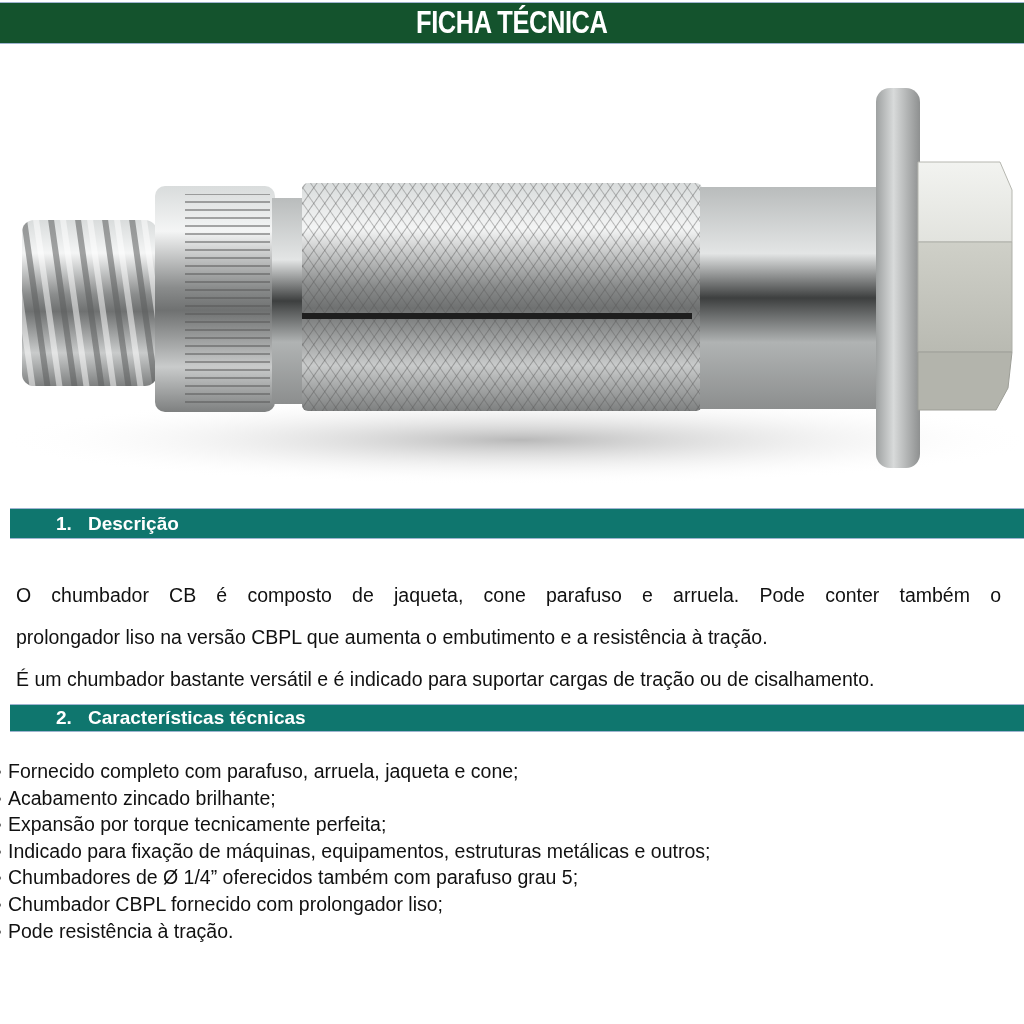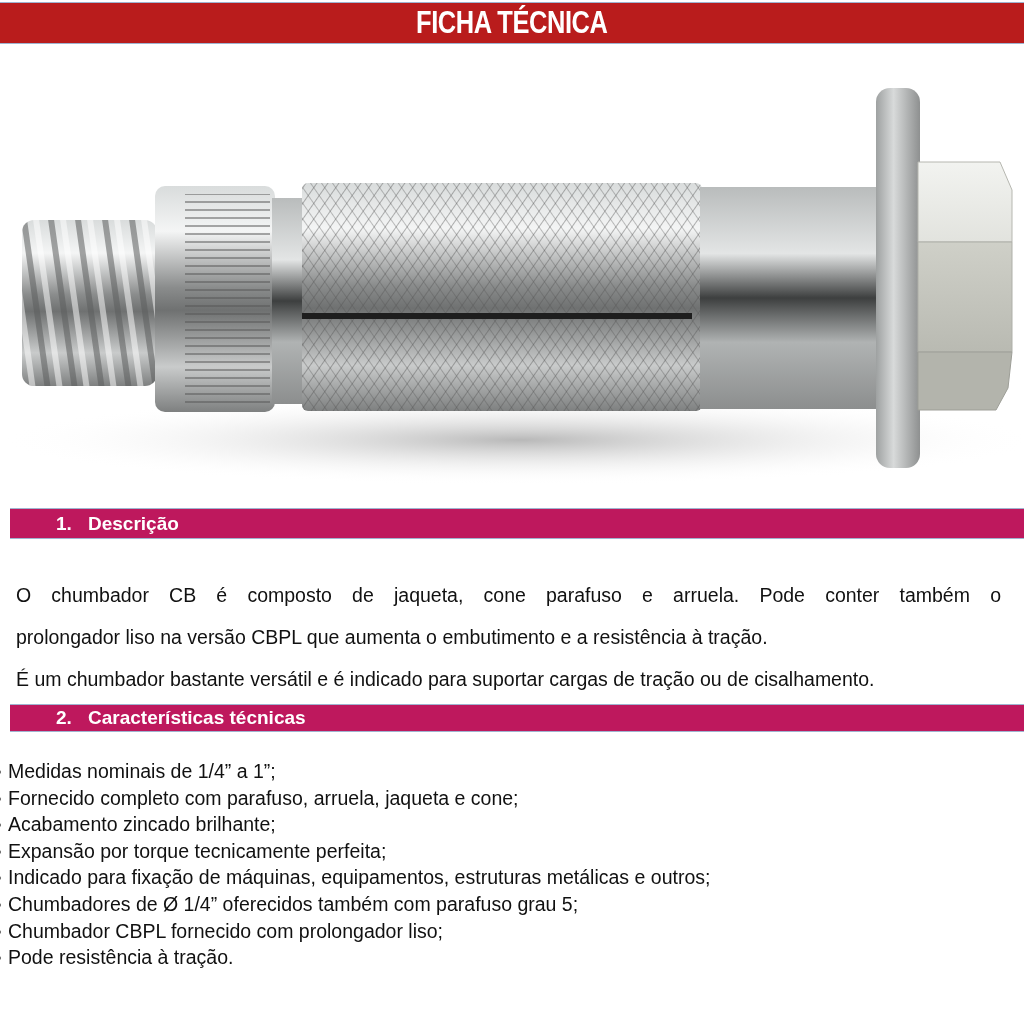--- a/index.html
+++ b/index.html
@@ -1,24 +1,24 @@
 <!DOCTYPE html>
 <html><head>
 <meta charset="utf-8">
 <style>
   html, body { margin:0; padding:0; background:#ffffff; }
   body { width:1024px; height:1024px; position:relative; overflow:hidden;
          font-family:"Liberation Sans", sans-serif; color:#111; }
   .header-bar { position:absolute; left:0; top:2px; width:1024px; height:42px;
-         background:#b91c1c; border-top:1px solid #9fb4d0; border-bottom:1px solid #9fb4d0;
+         background:#14532d; border-top:1px solid #9fb4d0; border-bottom:1px solid #9fb4d0;
          box-sizing:border-box; display:flex; align-items:center; justify-content:center; }
   .header-title { color:#fff; font-weight:bold; font-size:31px; letter-spacing:-0.5px;
          transform:scaleX(0.82); transform-origin:center; }
   .product-image { position:absolute; left:0; top:70px; width:1024px; height:420px; }
-  .section-bar { position:absolute; left:10px; width:1014px; background:#be185d;
+  .section-bar { position:absolute; left:10px; width:1014px; background:#0f766e;
          border-top:1px solid #9fb4d0; border-bottom:1px solid #9fb4d0; box-sizing:border-box;
          display:flex; align-items:center; }
   .section-bar.s1 { top:508px; height:31px; }
   .section-bar.s2 { top:704px; height:28px; }
   .section-title { color:#fff; font-weight:bold; font-size:19px; padding-left:46px; }
   .section-title .num { display:inline-block; width:32px; }
   .desc { position:absolute; left:0; top:566px; width:1017px; font-size:19.5px; line-height:26px; }
   .desc p { margin:16px; }
   .desc .j1 { text-align:justify; text-align-last:justify; }
   .features { position:absolute; left:0; top:758px; margin:0; padding:0; list-style:none;
@@ -119,21 +119,20 @@
   <p>É um chumbador bastante versátil e é indicado para suportar cargas de tração ou de cisalhamento.</p>
 </div>
 
 <div class="section-bar s2">
   <span class="section-title">
     <span class="num">2.</span><span>Características técnicas</span>
   </span>
 </div>
 
 <ul class="features">
-  <li><span class="bullet"></span><span>Medidas nominais de 1/4” a 1”;</span></li>
   <li><span class="bullet"></span><span>Fornecido completo com parafuso, arruela, jaqueta e cone;</span></li>
   <li><span class="bullet"></span><span>Acabamento zincado brilhante;</span></li>
   <li><span class="bullet"></span><span>Expansão por torque tecnicamente perfeita;</span></li>
   <li><span class="bullet"></span><span>Indicado para fixação de máquinas, equipamentos, estruturas metálicas e outros;</span></li>
   <li><span class="bullet"></span><span>Chumbadores de Ø 1/4” oferecidos também com parafuso grau 5;</span></li>
   <li><span class="bullet"></span><span>Chumbador CBPL fornecido com prolongador liso;</span></li>
   <li><span class="bullet"></span><span>Pode resistência à tração.</span></li>
 </ul>
 
 </body></html>

